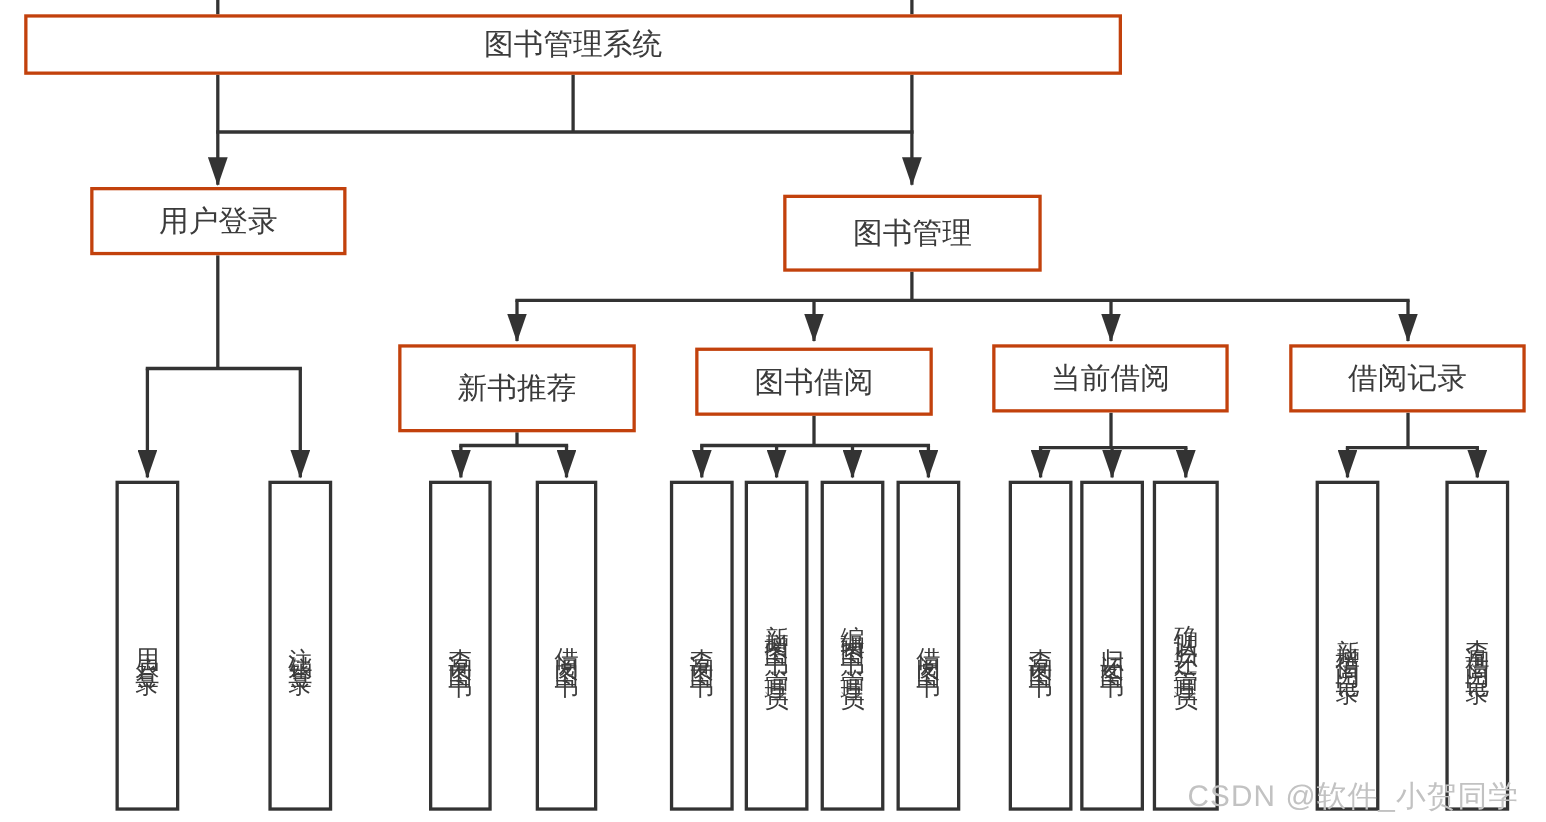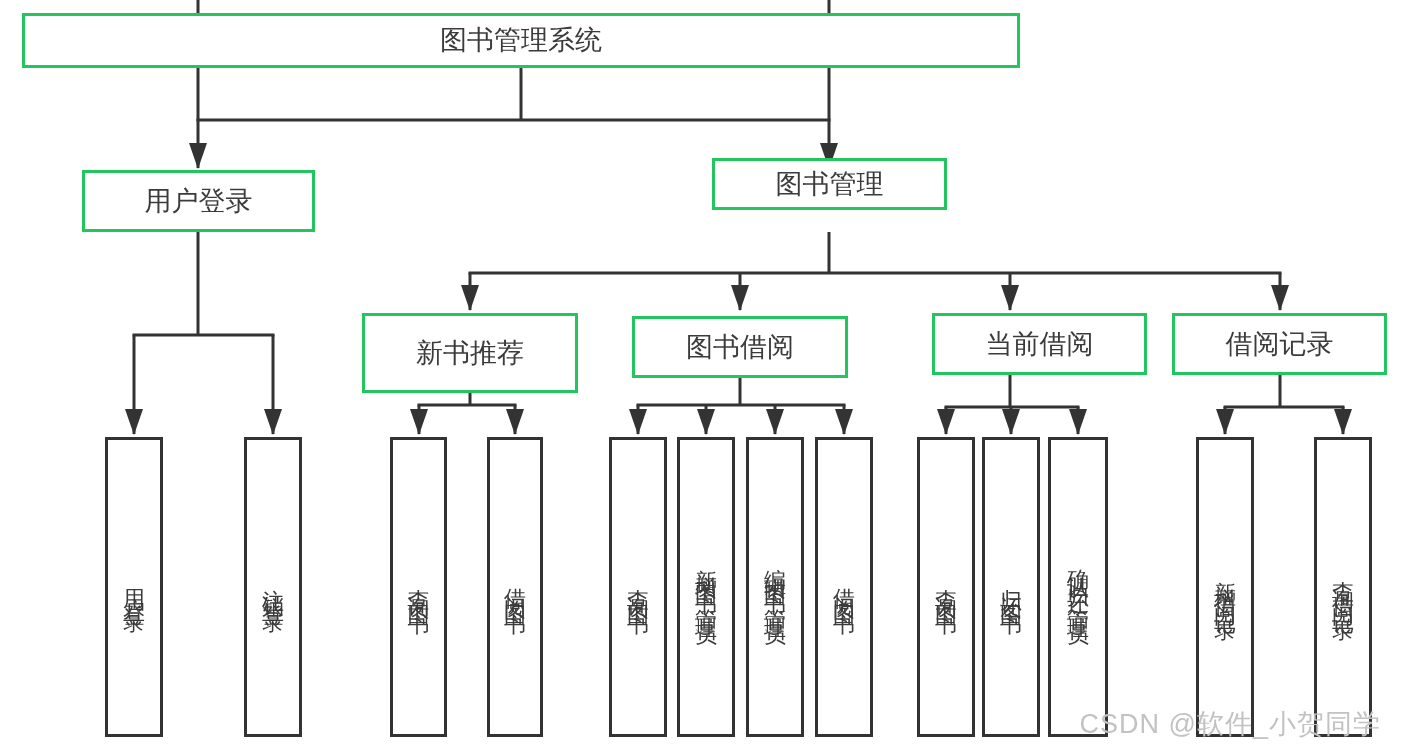--- a/index.html
+++ b/index.html
@@ -17,21 +17,21 @@
   .connectors {
     position: absolute;
     left: 0; top: 0;
     width: 1405px; height: 747px;
     z-index: 1;
   }
   .box {
     position: absolute;
     box-sizing: border-box;
     background: #ffffff;
-    border: 3px solid #22c55e;
+    border: 3px solid #c2410c;
     color: #3b3b3b;
     display: flex;
     align-items: center;
     justify-content: center;
     font-size: 27px;
     line-height: 1;
     z-index: 2;
     white-space: nowrap;
   }
   .root-box { font-size: 27px; }
@@ -129,25 +129,25 @@
         <path d="M1223.5,407 H1344.5"></path>
         <path d="M1225,407 V434" marker-end="url(#arrow)"></path>
         <path d="M1343,407 V434" marker-end="url(#arrow)"></path>
       </g>
     </g>
   </svg>
 
   <div class="box root-box" style="left:22px; top:13px; width:998px; height:55px;">图书管理系统</div>
 
   <div class="box" style="left:82px; top:170px; width:233px; height:62px;">用户登录</div>
-  <div class="box" style="left:712px; top:158px; width:235px; height:52px;">图书管理</div>
+  <div class="box" style="left:712px; top:177px; width:235px; height:70px;">图书管理</div>
 
   <div class="box" style="left:362px; top:313px; width:216px; height:80px;">新书推荐</div>
   <div class="box" style="left:632px; top:316px; width:216px; height:62px;">图书借阅</div>
-  <div class="box" style="left:902px; top:313px; width:215px; height:62px;margin-left:30px;">当前借阅</div>
+  <div class="box" style="left:902px; top:313px; width:215px; height:62px;">当前借阅</div>
   <div class="box" style="left:1172px; top:313px; width:215px; height:62px;">借阅记录</div>
 
   <div class="vbox" style="left:105px; width:58px;">用户登录</div>
   <div class="vbox" style="left:244px; width:58px;">注销登录</div>
 
   <div class="vbox" style="left:390px; width:57px;">查询图书</div>
   <div class="vbox" style="left:487px; width:56px;">借阅图书</div>
 
   <div class="vbox" style="left:609px; width:58px;">查询图书</div>
   <div class="vbox" style="left:677px; width:58px;">新增图书（管理员）</div>

